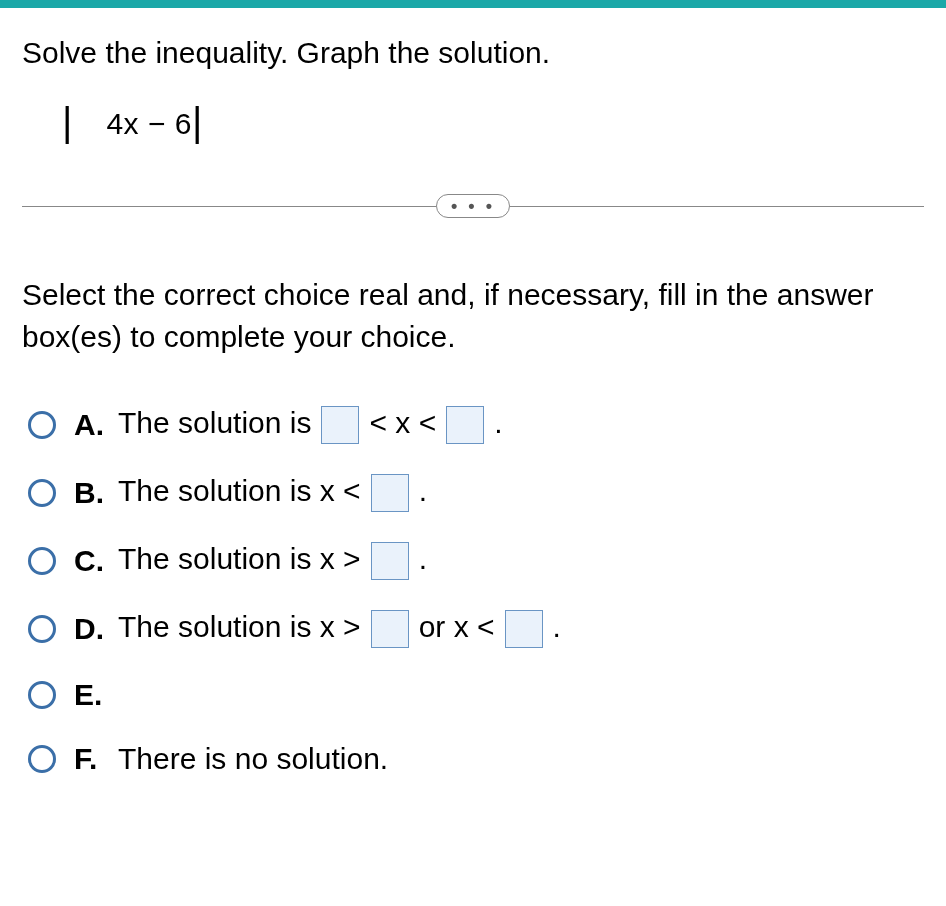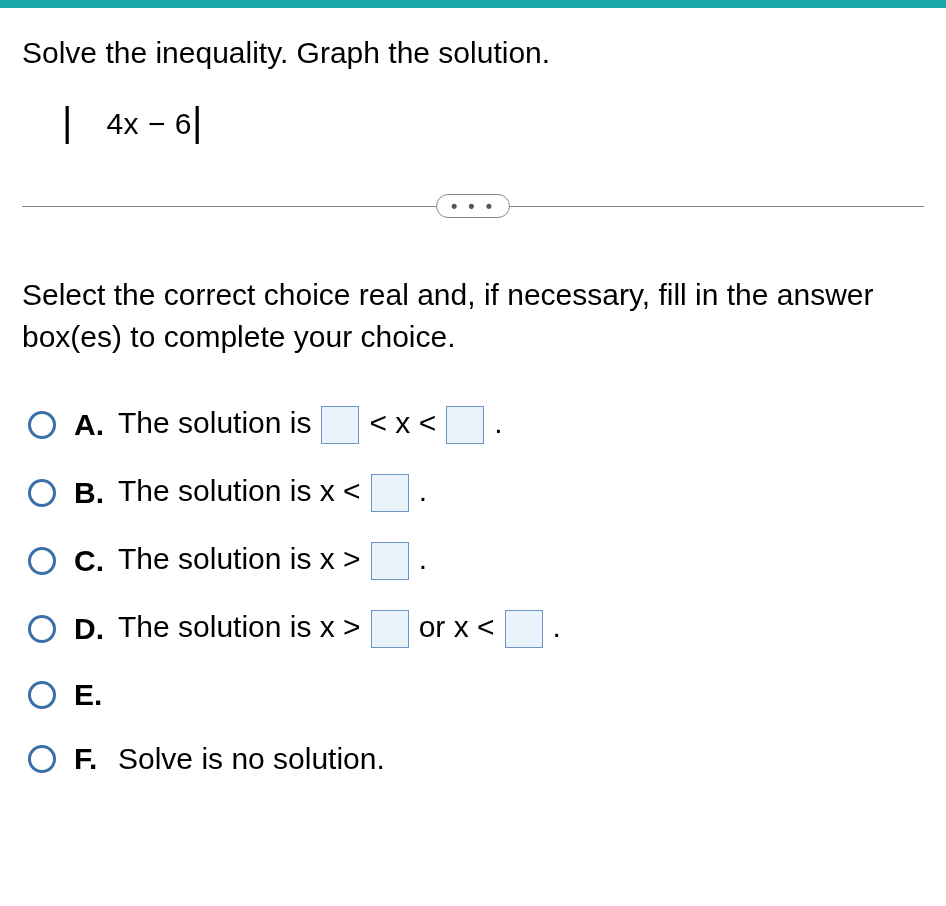--- a/index.html
+++ b/index.html
@@ -190,17 +190,17 @@
     </div>
 
     <div class="choice-row">
       <div class="radio"></div>
       <div class="choice-letter">E.</div>
     </div>
 
     <div class="choice-row">
       <div class="radio"></div>
       <div class="choice-letter">F.</div>
-      <div class="choice-text">Solve is no solution.</div>
+      <div class="choice-text">There is no solution.</div>
     </div>
 
   </div>
 </div>
 
 </body></html>

